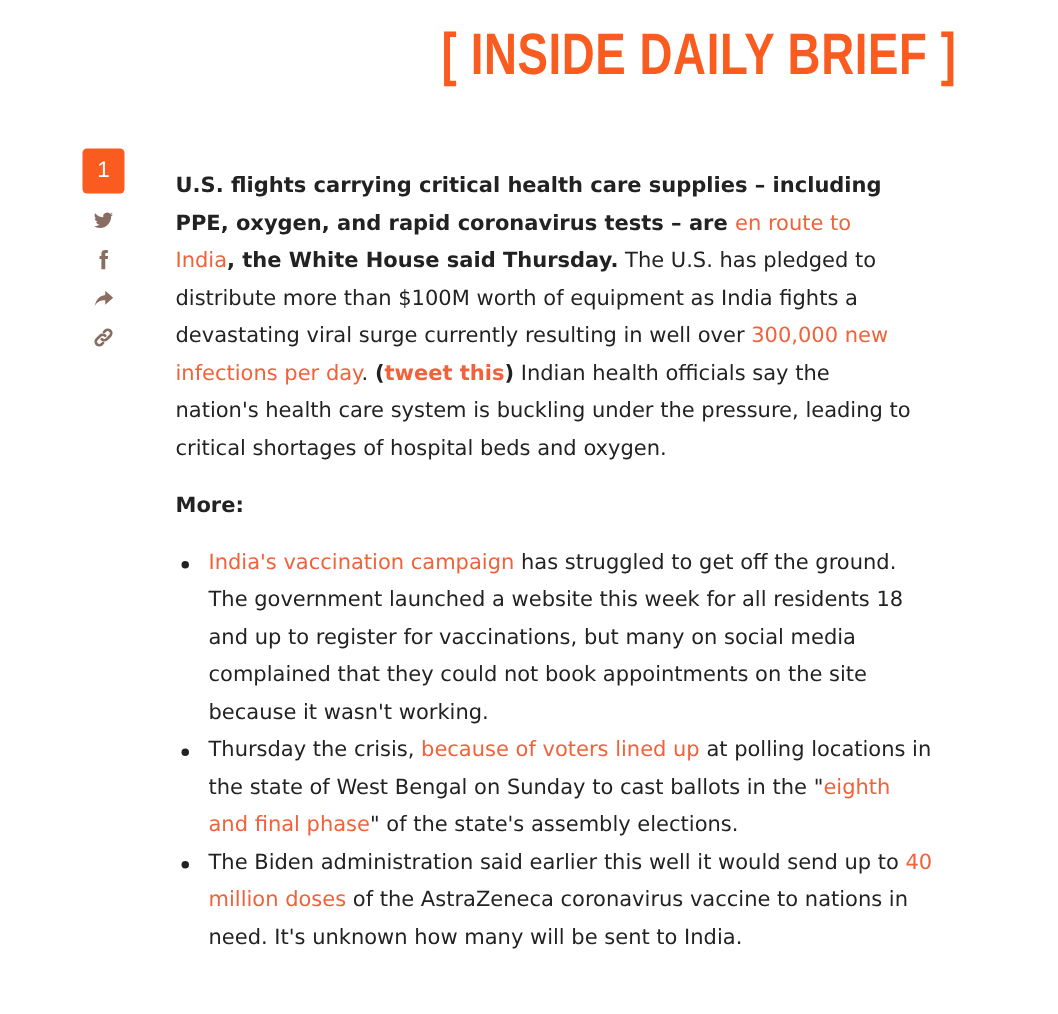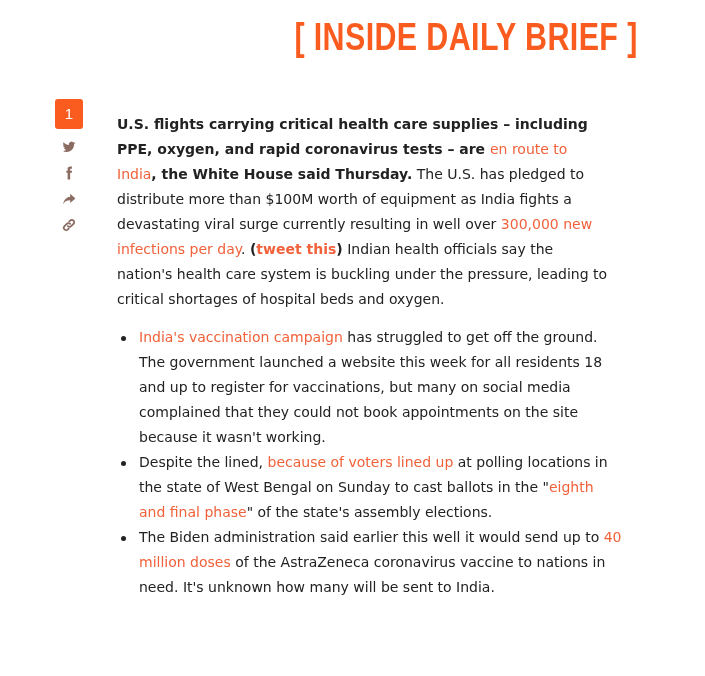--- a/index.html
+++ b/index.html
@@ -53,19 +53,20 @@
           <path d="M10 14a4 4 0 0 0 5.7 0l4-4a4 4 0 0 0-5.7-5.7l-1.5 1.5"></path>
           <path d="M14 10a4 4 0 0 0-5.7 0l-4 4a4 4 0 0 0 5.7 5.7l1.5-1.5"></path>
         </g>
       </svg>
   </a>
 </div>
 
 <div class="content">
   <p><b>U.S. flights carrying critical health care supplies – including PPE, oxygen, and rapid coronavirus tests – are </b><a class="lk">en route to India</a><b>, the White House said Thursday.</b><span> The U.S. has pledged to distribute more than $100M worth of equipment as India fights a devastating viral surge currently resulting in well over </span><a class="lk">300,000 new infections per day</a><span>. </span><b><span>(</span><a class="lk">tweet this</a><span>)</span></b><span> Indian health officials say the nation's health care system is buckling under the pressure, leading to critical shortages of hospital beds and oxygen.</span></p>
 
+  <p class="more">More:</p>
 
   <ul>
     <li><a class="lk">India's vaccination campaign</a><span> has struggled to get off the ground. The government launched a website this week for all residents 18 and up to register for vaccinations, but many on social media complained that they could not book appointments on the site because it wasn't working.</span></li>
-    <li><span>Despite the lined, </span><a class="lk">because of voters lined up</a><span> at polling locations in the state of West Bengal on Sunday to cast ballots in the "</span><a class="lk">eighth and final phase</a><span>" of the state's assembly elections.</span></li>
+    <li><span>Thursday the crisis, </span><a class="lk">because of voters lined up</a><span> at polling locations in the state of West Bengal on Sunday to cast ballots in the "</span><a class="lk">eighth and final phase</a><span>" of the state's assembly elections.</span></li>
     <li><span>The Biden administration said earlier this well it would send up to </span><a class="lk">40 million doses</a><span> of the AstraZeneca coronavirus vaccine to nations in need. It's unknown how many will be sent to India.</span></li>
   </ul>
 </div>
 
 </body></html>

